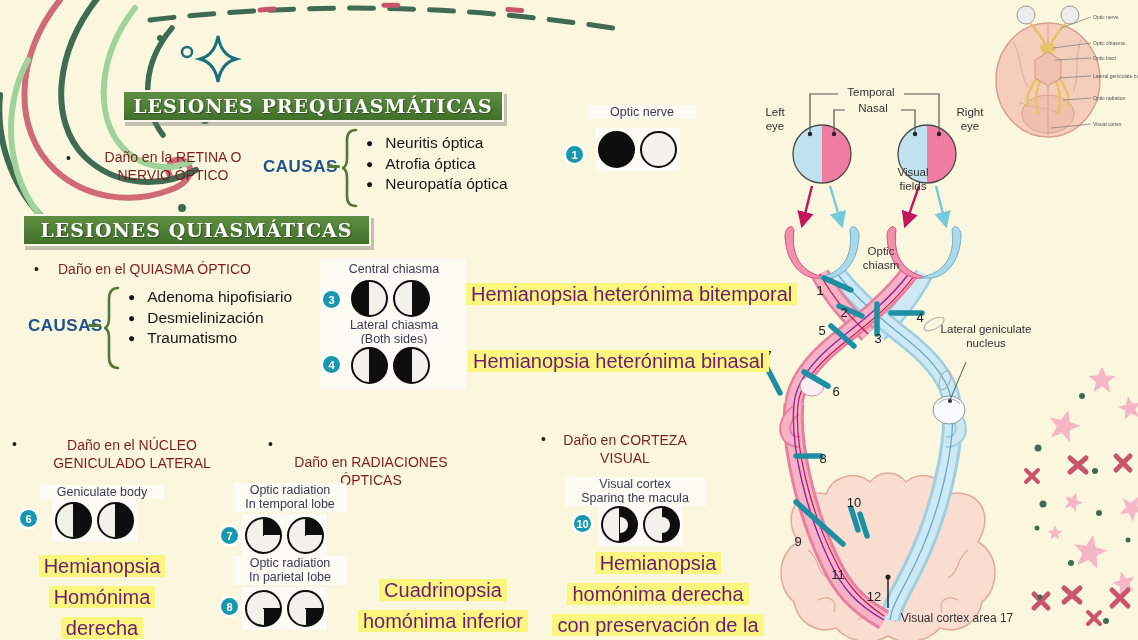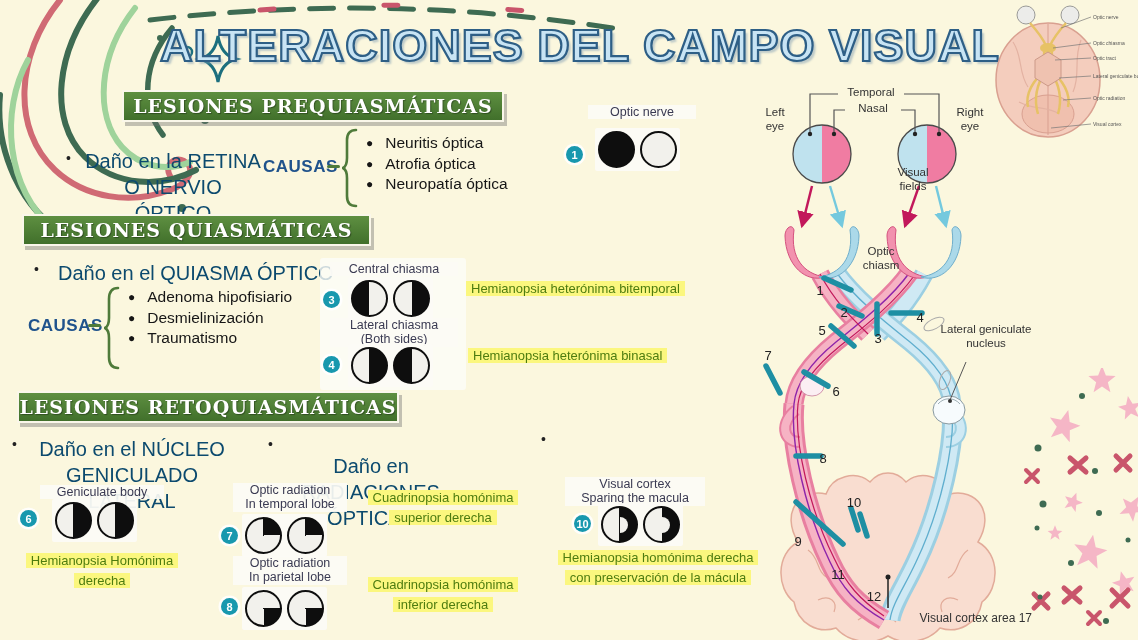--- a/index.html
+++ b/index.html
@@ -10,29 +10,29 @@
   .title{position:absolute;left:150px;top:20px;width:860px;text-align:center;
          font-size:45px;font-weight:800;letter-spacing:1px;color:#C8E4F4;
          -webkit-text-stroke:2.2px #2E5F86;text-shadow:3px 3px 2px rgba(120,150,175,.45)}
 
   .banner{position:absolute;background:linear-gradient(180deg,#5E8F41,#41702B);
           border:2px solid #FAF7EA;box-shadow:3px 4px 0 rgba(110,110,110,.4);color:#fff;
           font-family:"DejaVu Serif",serif;font-weight:bold;text-align:center;
           letter-spacing:1px;font-size:19px;line-height:28px;
           text-shadow:1px 1px 1px rgba(0,0,0,.35)}
 
-  .bullet{position:absolute;font-size:20px;line-height:1.3;text-align:center;color:#0c4a6e}
+  .bullet{position:absolute;font-size:14px;line-height:1.3;text-align:center;color:#7f1d1d}
   .dotm{position:absolute;font-size:14px;color:#222}
   .causes-label{position:absolute;color:#20538C;font-weight:bold;font-size:17px;letter-spacing:.5px}
   .dash{position:absolute;height:3px;background:#4F7B3A;border-radius:2px}
   .clist{position:absolute;display:flex;flex-direction:column}
   .crow{display:flex;gap:12px;align-items:baseline;font-size:15.5px;height:20.5px;color:#161616}
   .cdot{font-size:12px;position:relative;top:-1px}
 
-  .hl{position:absolute;text-align:center;font-size:13px;line-height:1.55;color:#4d7c0f}
+  .hl{position:absolute;text-align:center;font-size:20px;line-height:1.55;color:#701a75}
   .hl span{background:#FBF77E;padding:0 5px;-webkit-box-decoration-break:clone;box-decoration-break:clone}
   .nowrap{white-space:nowrap}
 
   .mlabel{position:absolute;text-align:center;font-size:12.5px;line-height:1.15;color:#3A3A52;
           background:rgba(252,251,245,.92);padding:0 2px}
   .pairbox{position:absolute;display:flex;gap:5px;background:rgba(252,251,245,.95);
            padding:3px;border-radius:2px}
   .card{position:absolute;background:rgba(253,252,247,.8);border-radius:3px}
   .badge{position:absolute;width:17px;height:17px;border-radius:50%;background:#1898AE;color:#fff;
          font-size:11px;font-weight:bold;display:flex;align-items:center;justify-content:center;
@@ -100,21 +100,20 @@
       <circle cx="87" cy="145" r="3"></circle>
         <circle cx="25" cy="160" r="2.5"></circle>
         <circle cx="59" cy="195" r="3"></circle>
       <circle cx="28" cy="229" r="2.5"></circle>
         <circle cx="94" cy="253" r="3"></circle>
         <circle cx="116" cy="172" r="2.5"></circle>
       <circle cx="70" cy="28" r="3"></circle>
     </g>
   </svg>
 
-  <div class="title">ALTERACIONES DEL CAMPO VISUAL</div>
 
   <svg class="abs" style="left:993px;top:2px" width="145" height="138" viewBox="0 0 145 138" fill="none">
     <ellipse cx="55" cy="78" rx="52" ry="57" fill="#F4CDBD" stroke="#D9A090" stroke-width="1.5"></ellipse>
     <ellipse cx="55" cy="112" rx="26" ry="19" fill="#F0C0AE" stroke="#D9A090"></ellipse>
     <line x1="55" y1="22" x2="55" y2="133" stroke="#D9A090"></line>
     <path d="M20,40 C30,55 25,70 35,85 M88,38 C80,58 88,72 80,90 M26,100 C40,108 55,104 66,112" stroke="#E3B2A2" stroke-width="1.2"></path>
     <circle cx="33" cy="13" r="9" fill="#ECECEA" stroke="#9A9A98"></circle>
     <circle cx="77" cy="13" r="9" fill="#ECECEA" stroke="#9A9A98"></circle>
     <path d="M37,21 C45,30 50,36 53,44 M73,21 C65,30 60,36 57,44 M53,44 C50,52 50,60 53,68 M57,44 C60,52 60,60 57,68 M53,68 C45,80 40,95 45,112 M57,68 C65,80 70,95 65,112 M53,68 C40,78 32,92 35,105 M57,68 C70,78 78,92 75,105" stroke="#E7C266" stroke-width="2.5"></path>
     <ellipse cx="55" cy="46" rx="8" ry="5" fill="#E7C266"></ellipse>
@@ -231,21 +230,21 @@
     <path d="M150,499 L150,528" stroke="#222" stroke-width="1.5"></path>
   </svg>
 
   <div class="plabel" style="left:838px;top:86px;width:66px">Temporal</div>
   <div class="plabel" style="left:845px;top:102px;width:56px">Nasal</div>
   <div class="plabel" style="left:756px;top:106px;width:38px">Left eye</div>
   <div class="plabel" style="left:948px;top:106px;width:44px">Right eye</div>
   <div class="plabel" style="left:888px;top:166px;width:50px">Visual fields</div>
   <div class="plabel" style="left:853px;top:245px;width:56px">Optic chiasm</div>
   <div class="plabel" style="left:938px;top:323px;width:96px">Lateral geniculate nucleus</div>
-  <div class="plabel" style="left:882px;top:611px;width:150px;text-align:right;font-size:12px">Visual cortex area 17</div>
+  <div class="plabel" style="left:882px;top:611px;width:150px;text-align:center;font-size:12px">Visual cortex area 17</div>
 
   <div class="pnum" style="left:809px;top:283px">1</div>
   <div class="pnum" style="left:833px;top:305px">2</div>
   <div class="pnum" style="left:867px;top:331px">3</div>
   <div class="pnum" style="left:909px;top:310px">4</div>
   <div class="pnum" style="left:811px;top:323px">5</div>
   <div class="pnum" style="left:825px;top:384px">6</div>
   <div class="pnum" style="left:757px;top:348px">7</div>
   <div class="pnum" style="left:812px;top:451px">8</div>
   <div class="pnum" style="left:787px;top:534px">9</div>
@@ -317,21 +316,20 @@
     <div>(Both sides)</div>
   </div>
   <span class="badge" style="left:323px;top:356px">4</span>
   <div class="pairbox" style="left:348px;top:344px">
     <span class="fc rhalf"></span>
     <span class="fc lhalf"></span>
   </div>
   <div class="hl nowrap" style="left:466px;top:279px"><span>Hemianopsia heterónima bitemporal</span></div>
   <div class="hl nowrap" style="left:468px;top:346px"><span>Hemianopsia heterónima binasal</span></div>
 
-  <div class="banner" style="left:17px;top:391px;width:378px;height:28px">LESIONES  RETOQUIASMÁTICAS</div>
 
   <span class="dotm" style="left:12px;top:436px">•</span>
   <div class="bullet" style="left:26px;top:436px;width:212px">Daño en el NÚCLEO GENICULADO LATERAL</div>
   <div class="mlabel" style="left:40px;top:485px;width:120px">Geniculate body</div>
   <span class="badge" style="left:20px;top:510px">6</span>
   <div class="pairbox" style="left:52px;top:499px">
     <span class="fc rhalf"></span>
     <span class="fc rhalf"></span>
   </div>
   <div class="hl" style="left:22px;top:551px;width:160px"><span>Hemianopsia Homónima derecha</span></div>
@@ -340,33 +338,33 @@
   <div class="bullet" style="left:276px;top:453px;width:190px">Daño en RADIACIONES ÓPTICAS</div>
   <div class="mlabel" style="left:233px;top:483px;width:110px">
     <div>Optic radiation</div>
     <div>In temporal lobe</div>
   </div>
   <span class="badge" style="left:221px;top:527px">7</span>
   <div class="pairbox" style="left:242px;top:514px">
     <span class="fc qsup"></span>
     <span class="fc qsup"></span>
   </div>
-  <div class="hl" style="left:350px;top:488px;width:186px"><span>Cuadrinopsia homónima superior derecha</span></div>
   <div class="mlabel" style="left:233px;top:556px;width:110px">
     <div>Optic radiation</div>
     <div>In parietal lobe</div>
   </div>
   <span class="badge" style="left:221px;top:598px">8</span>
   <div class="pairbox" style="left:242px;top:587px">
     <span class="fc qinf"></span>
     <span class="fc qinf"></span>
   </div>
   <div class="hl" style="left:350px;top:575px;width:186px"><span>Cuadrinopsia homónima inferior derecha</span></div>
 
   <span class="dotm" style="left:541px;top:431px">•</span>
+  <div class="bullet" style="left:545px;top:431px;width:160px">Daño en CORTEZA VISUAL</div>
   <div class="mlabel" style="left:565px;top:477px;width:136px">
     <div>Visual cortex</div>
     <div>Sparing the macula</div>
   </div>
   <span class="badge" style="left:574px;top:515px">10</span>
   <div class="pairbox" style="left:598px;top:503px">
     <span class="fc rhalf mac"></span>
     <span class="fc rhalf mac"></span>
   </div>
   <div class="hl" style="left:552px;top:548px;width:212px"><span>Hemianopsia homónima derecha con preservación de la mácula</span></div>

